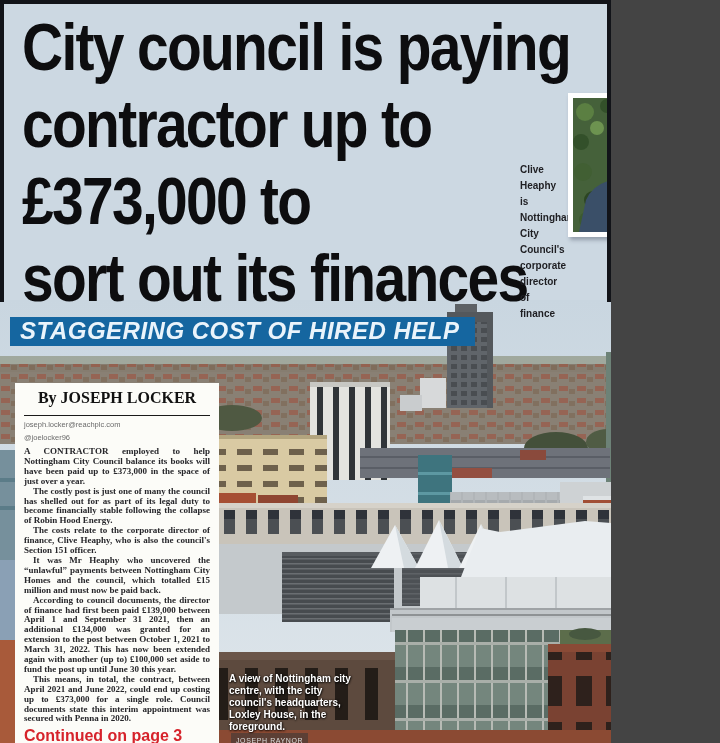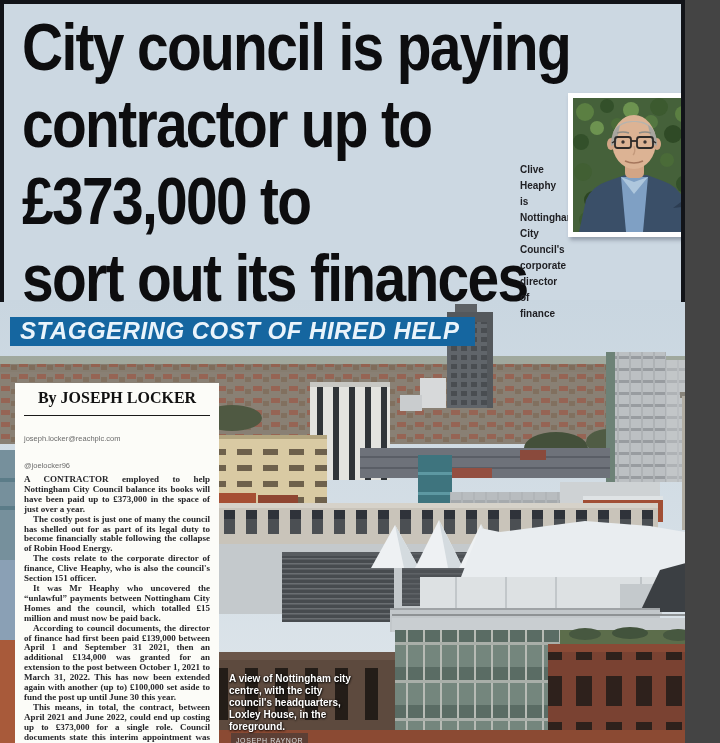--- a/index.html
+++ b/index.html
@@ -4,21 +4,21 @@
 <style>
   :root{
     --page-bg:#ccd8e2;
     --accent-blue:#1566a0;
     --accent-red:#d6232b;
     --ink:#0d0d0f;
   }
   *{margin:0;padding:0;box-sizing:border-box;}
   html,body{background:#444;}
   #page{
-    position:relative;width:685px;height:743px;overflow:hidden;
+    position:relative;width:611px;height:743px;overflow:hidden;
     background:var(--page-bg);
     font-family:"Liberation Sans",sans-serif;
   }
   
   .frame-top{position:absolute;left:0;top:0;width:720px;height:4px;background:#121419;z-index:6;}
   .frame-left{position:absolute;left:0;top:0;width:4px;height:302px;background:#121419;z-index:6;}
   .frame-right{position:absolute;right:0;top:0;width:4px;height:302px;background:#121419;z-index:6;}
   
   .masthead-bg{position:absolute;left:0;top:0;width:720px;height:302px;background:var(--page-bg);z-index:1;}
   .headline{position:absolute;left:22px;top:8px;z-index:3;color:var(--ink);}
@@ -43,21 +43,21 @@
   }
   
   .city-photo{position:absolute;left:0;top:300px;width:720px;height:443px;z-index:2;}
   
   .card{
     position:absolute;left:15px;top:383px;width:204px;z-index:5;
     background:#fcfcf8;padding:6px 9px 7px 9px;
   }
   .byline{font-family:"Liberation Serif",serif;font-weight:bold;font-size:16px;color:#111;
     padding-bottom:8px;border-bottom:1.5px solid #1a1a1a;text-align:center;}
-  .contact{font-size:7.5px;line-height:9px;color:#6b6b6b;margin-top:18px;}
+  .contact{font-size:7.5px;line-height:9px;color:#6b6b6b;margin-top:4px;}
   .bodycopy{margin-top:5px;font-family:"Liberation Serif",serif;font-size:9px;line-height:9.9px;
     color:#26262a;text-align:justify;}
   .bodycopy p{margin:0;font-weight:bold;}
   .bodycopy p + p{text-indent:9px;}
   .continued{margin-top:3px;text-align:left;color:var(--accent-red);
     font-weight:bold;font-size:16px;letter-spacing:0px;}
   
   .photo-caption{
     position:absolute;left:229px;top:673px;width:136px;z-index:5;
     color:#fff;font-weight:bold;font-size:10px;line-height:12px;

